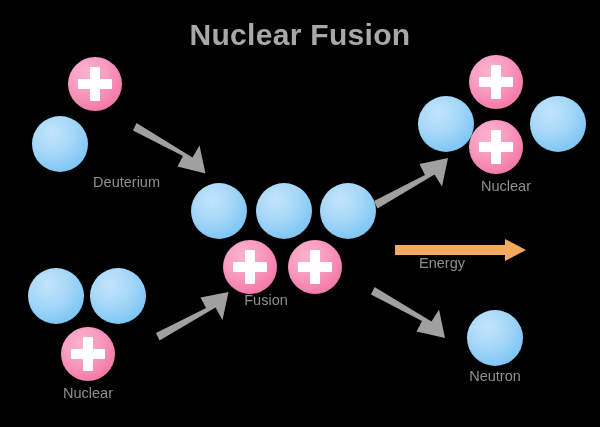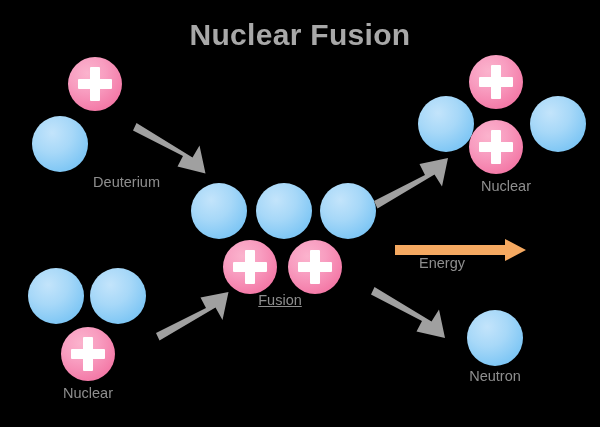--- a/index.html
+++ b/index.html
@@ -114,21 +114,21 @@
     <div class="particle neutron" style="left:256px; top:183px; width:56px; height:56px;"></div>
     <div class="particle neutron" style="left:320px; top:183px; width:56px; height:56px;"></div>
     <div class="particle proton" style="left:223px; top:240px; width:54px; height:54px;">
       <span class="plus-h"></span>
       <span class="plus-v"></span>
     </div>
     <div class="particle proton" style="left:288px; top:240px; width:54px; height:54px;">
       <span class="plus-h"></span>
       <span class="plus-v"></span>
     </div>
-    <div class="label" style="left:200px; top:292px; width:160px;text-decoration:underline;">Fusion</div>
+    <div class="label" style="left:186px; top:292px; width:160px;">Fusion</div>
   </div>
 
   <div>
     <div class="particle proton" style="left:469px; top:55px; width:54px; height:54px;">
       <span class="plus-h"></span>
       <span class="plus-v"></span>
     </div>
     <div class="particle neutron" style="left:418px; top:96px; width:56px; height:56px;"></div>
     <div class="particle neutron" style="left:530px; top:96px; width:56px; height:56px;"></div>
     <div class="particle proton" style="left:469px; top:120px; width:54px; height:54px;">

